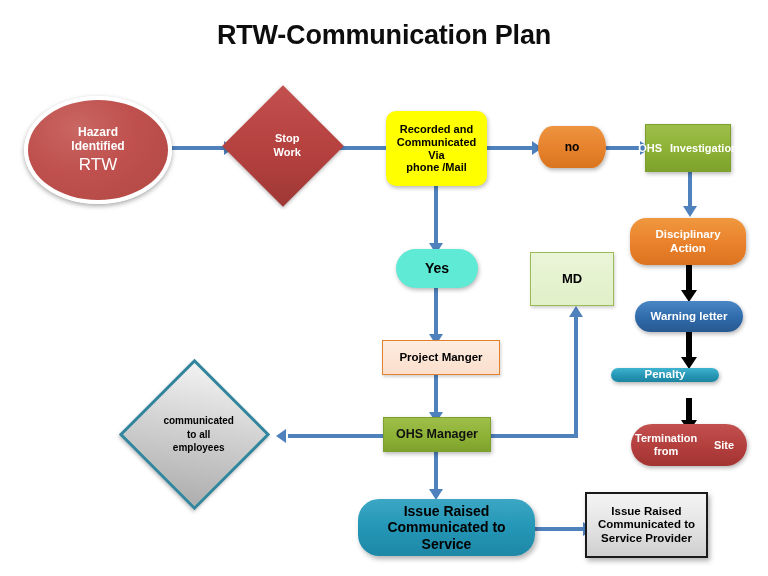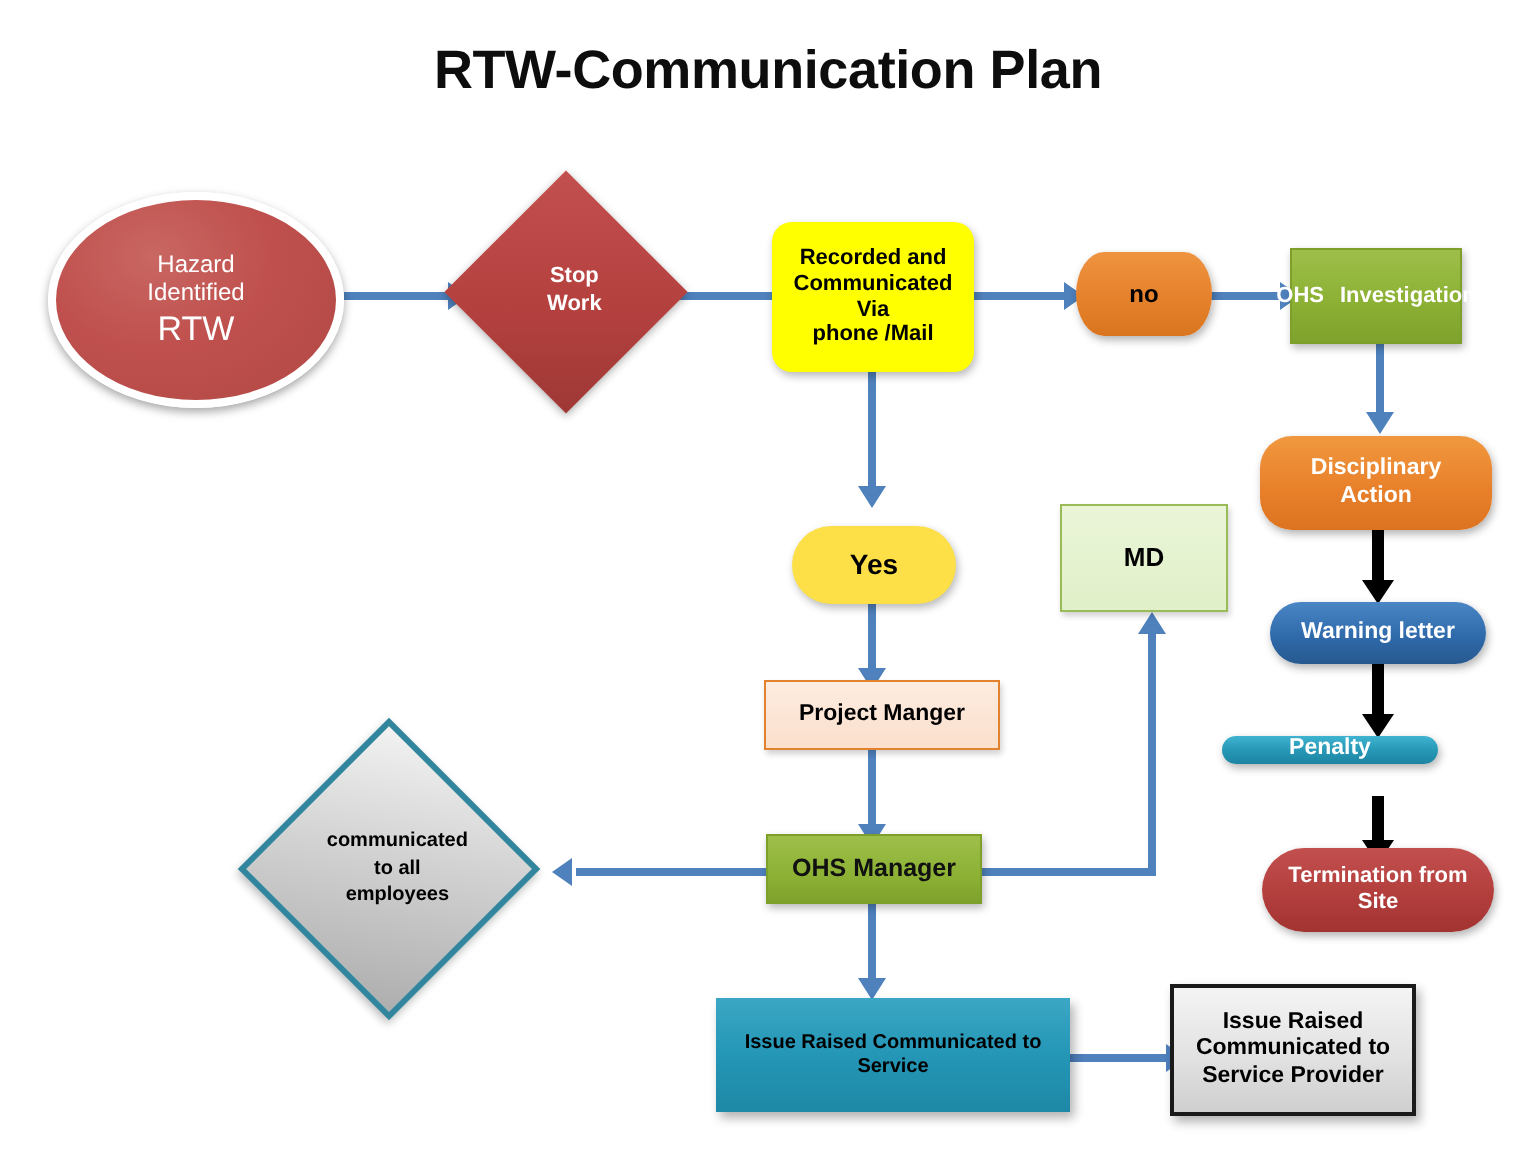--- a/index.html
+++ b/index.html
@@ -28,21 +28,21 @@
   .node span{display:block;width:100%;padding:0 4px;}
 
   
   .ellipse-start{
     border-radius:50%;
     background:radial-gradient(ellipse at 35% 28%, #c96763 0%, #bf504d 45%, #b14845 100%);
     border:4px solid #ffffff;
     box-shadow:0 2px 5px rgba(0,0,0,.35);
     color:#ffffff;
   }
-  .ellipse-start .l1{font-size:12px;font-weight:normal;}
+  .ellipse-start .l1{font-size:12px;font-weight:bold;}
   .ellipse-start .l2{font-size:17px;font-weight:normal;margin-top:2px;}
 
   .diamond-red{
     background:linear-gradient(135deg,#c2504e 0%,#b5413f 55%,#9e3835 100%);
     transform:rotate(45deg);
     box-shadow:1px 1px 4px rgba(0,0,0,.3);
   }
   .diamond-red .inner{
     transform:rotate(-45deg);
     color:#ffffff;font-size:11px;font-weight:bold;line-height:1.25;
@@ -50,26 +50,25 @@
   }
 
   .yellow-box{
     background:#ffff00;
     border-radius:10px;
     color:#000000;
     font-size:11px;font-weight:bold;
     box-shadow:1px 2px 4px rgba(0,0,0,.28);
   }
   .yellow-pill{
-    background:#fde047;
+    background:#5eead4;
     border-radius:22px;
     color:#000000;
     font-size:14px;font-weight:bold;
     box-shadow:1px 2px 4px rgba(0,0,0,.28);
-    margin-top:14px;
   }
 
   .orange-pill{
     background:linear-gradient(180deg,#ee9440 0%,#e6812c 55%,#d9741f 100%);
     border-radius:14px/50%;
     color:#000000;font-size:12px;font-weight:bold;
     box-shadow:1px 2px 4px rgba(0,0,0,.3);
   }
   .orange-round{
     background:linear-gradient(180deg,#f0983f 0%,#e9812b 55%,#dc7320 100%);
@@ -130,22 +129,23 @@
     box-shadow:1px 2px 4px rgba(0,0,0,.25);
   }
   .diamond-gray .inner{
     transform:rotate(-45deg);
     color:#000000;font-size:10px;font-weight:bold;line-height:1.35;
     width:100%;text-align:center;
   }
 
   .teal-box{
     background:linear-gradient(180deg,#3ba7c4 0%,#2496b6 50%,#1e88a6 100%);
-    color:#000000;font-size:10px;font-weight:bold;
+    color:#000000;font-size:14px;font-weight:bold;
     box-shadow:2px 3px 5px rgba(0,0,0,.3);
+    border-radius:21px;
   }
   .gray-box{
     background:linear-gradient(180deg,#f4f4f4 0%,#e2e2e2 55%,#cfcfcf 100%);
     border:2px solid #1a1a1a;
     color:#000000;font-size:11.5px;font-weight:bold;
     box-shadow:2px 3px 5px rgba(0,0,0,.3);
   }
 
   
   .conn{position:absolute;background:#4f81bd;}
@@ -245,21 +245,21 @@
   </div>
 
   <div class="node blue-pill" style="left:635px;top:301px;width:108px;height:31px;">
     <span>Warning letter</span>
   </div>
 
   <div class="node teal-pill" style="left:611px;top:368px;width:108px;height:14px;">
     <span>Penalty</span>
   </div>
 
-  <div class="node red-pill" style="left:631px;top:424px;width:116px;height:42px;flex-direction:column;">
+  <div class="node red-pill" style="left:631px;top:424px;width:116px;height:42px;flex-direction:row;">
     <span>Termination from</span>
     <span>Site</span>
   </div>
 
   <div class="node yellow-pill" style="left:396px;top:249px;width:82px;height:39px;">
     <span>Yes</span>
   </div>
 
   <div class="node peach-box" style="left:382px;top:340px;width:118px;height:35px;">
     <span>Project Manger</span>

